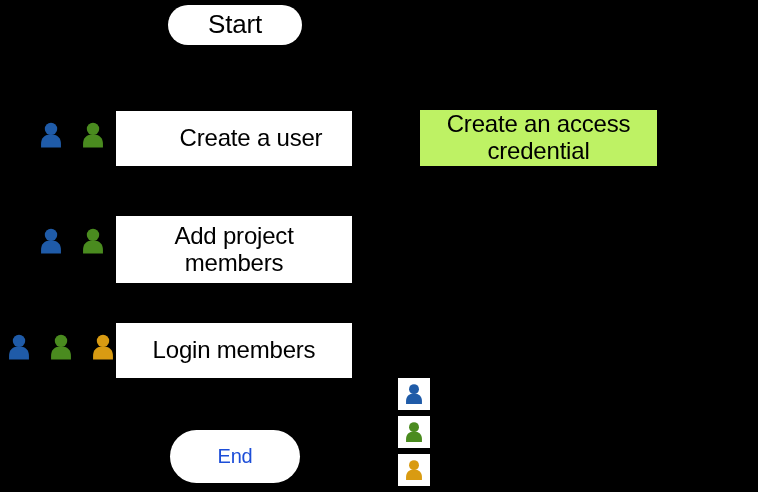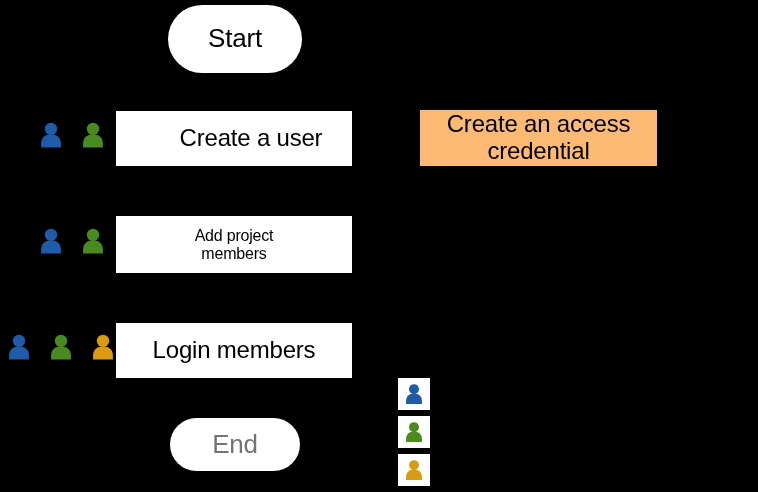--- a/index.html
+++ b/index.html
@@ -66,38 +66,38 @@
     width: 24px;
     height: 24px;
   }
 </style>
 </head>
 <body>
 
 <div id="canvas" style="background: rgb(0, 0, 0);">
 
   <div id="nodes-layer">
-      <div class="node terminator" style="left: 168px; top: 5px; width: 134px; height: 68px; font-size: 26px; background: rgb(255, 255, 255); color: rgb(0, 0, 0);">
+      <div class="node terminator" style="left: 168px; top: 5px; width: 134px; height: 40px; font-size: 26px; background: rgb(255, 255, 255); color: rgb(0, 0, 0);">
         <span class="node-label">Start</span>
       </div>
       <div class="node process" style="left: 116px; top: 111px; width: 236px; height: 55px; font-size: 24px; background: rgb(255, 255, 255); color: rgb(0, 0, 0); padding-left: 34px;">
         <span class="node-label">Create a user</span>
       </div>
-      <div class="node process" style="left: 420px; top: 110px; width: 237px; height: 56px; font-size: 24px; background: #fdba74; color: rgb(0, 0, 0);">
+      <div class="node process" style="left: 420px; top: 110px; width: 237px; height: 56px; font-size: 24px; background: #bef264; color: rgb(0, 0, 0);">
         <span class="node-label">Create an access
 credential</span>
       </div>
-      <div class="node process" style="left: 116px; top: 216px; width: 236px; height: 57px; font-size: 16px; background: rgb(255, 255, 255); color: rgb(0, 0, 0);">
+      <div class="node process" style="left: 116px; top: 216px; width: 236px; height: 67px; font-size: 24px; background: rgb(255, 255, 255); color: rgb(0, 0, 0);">
         <span class="node-label">Add project
 members</span>
       </div>
       <div class="node process" style="left: 116px; top: 323px; width: 236px; height: 55px; font-size: 24px; background: rgb(255, 255, 255); color: rgb(0, 0, 0);">
         <span class="node-label">Login members</span>
       </div>
-      <div class="node terminator" style="left: 170px; top: 418px; width: 130px; height: 53px; font-size: 26px; background: rgb(255, 255, 255); color: #737373;">
+      <div class="node terminator" style="left: 170px; top: 430px; width: 130px; height: 53px; font-size: 20px; background: rgb(255, 255, 255); color: #1d4ed8;">
         <span class="node-label">End</span>
       </div>
     </div>
 
   <div id="actors-layer">
       <div class="actor-group" style="left: 36px; top: 120px; gap: 12px;">
         <svg class="actor-icon" width="30" height="30" viewBox="0 0 32 32">
           <circle cx="16" cy="9.5" r="6.6" fill="#1f5ba8"></circle>
           <path d="M16 15.2 C 9.2 15.2 5.4 19.4 5.4 25.2 L 5.4 29.4 L 26.6 29.4 L 26.6 25.2 C 26.6 19.4 22.8 15.2 16 15.2 Z" fill="#1f5ba8"></path>
           <path d="M14.7 17.4 L17.3 17.4 L17.3 29.4 L14.7 29.4 Z" fill="none"></path>

